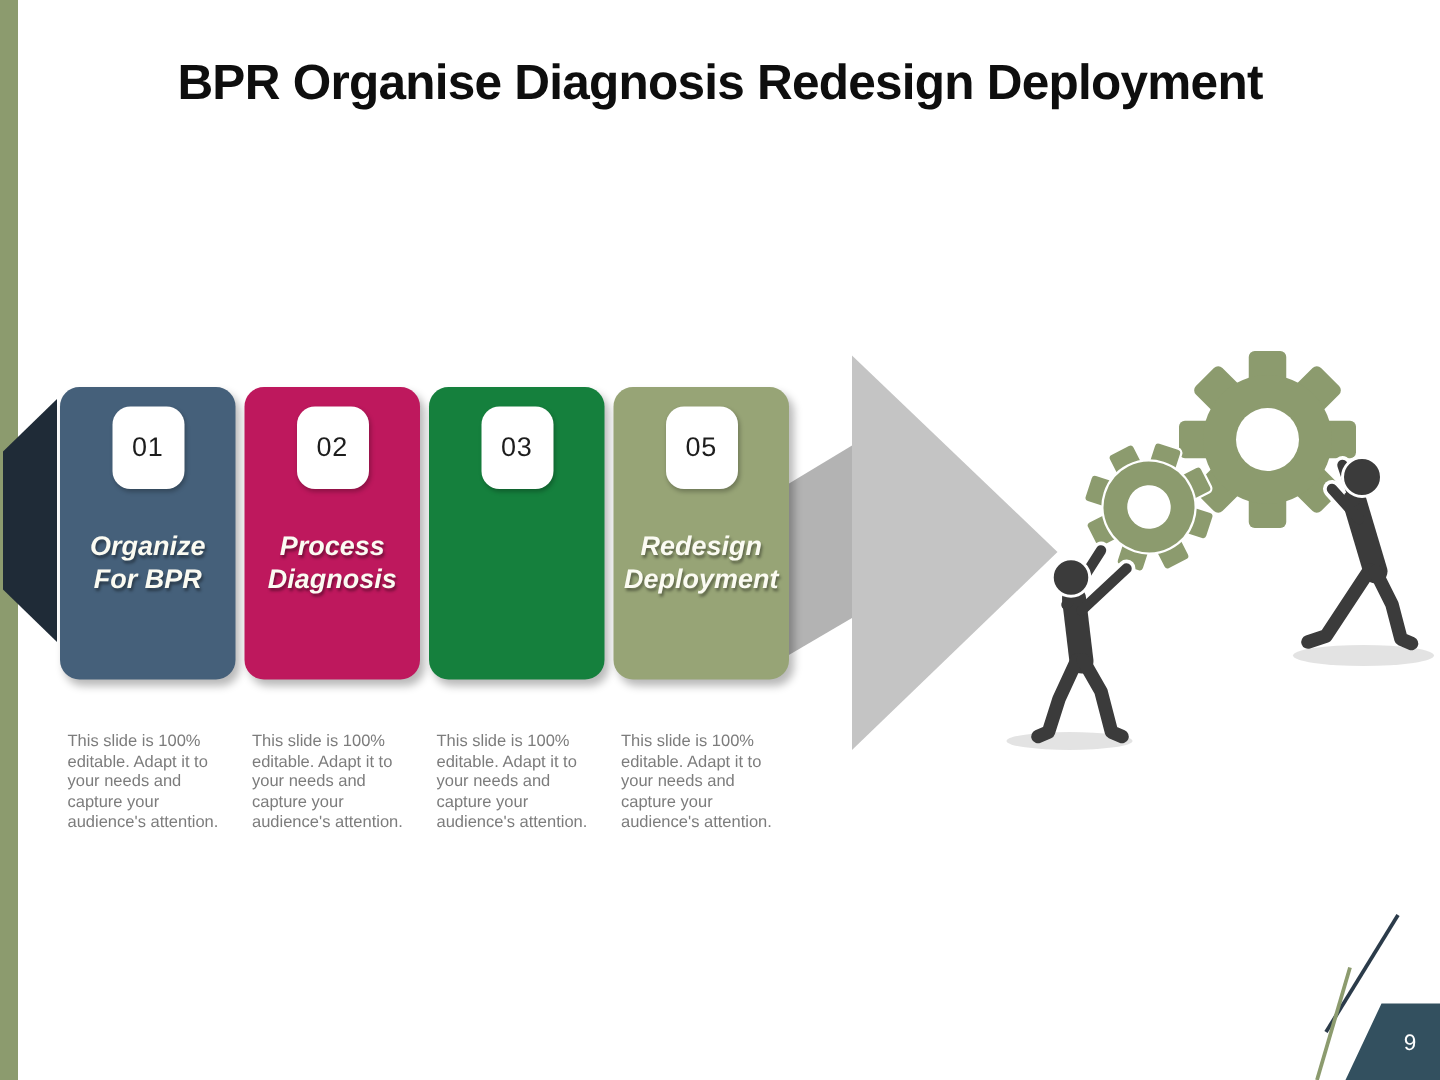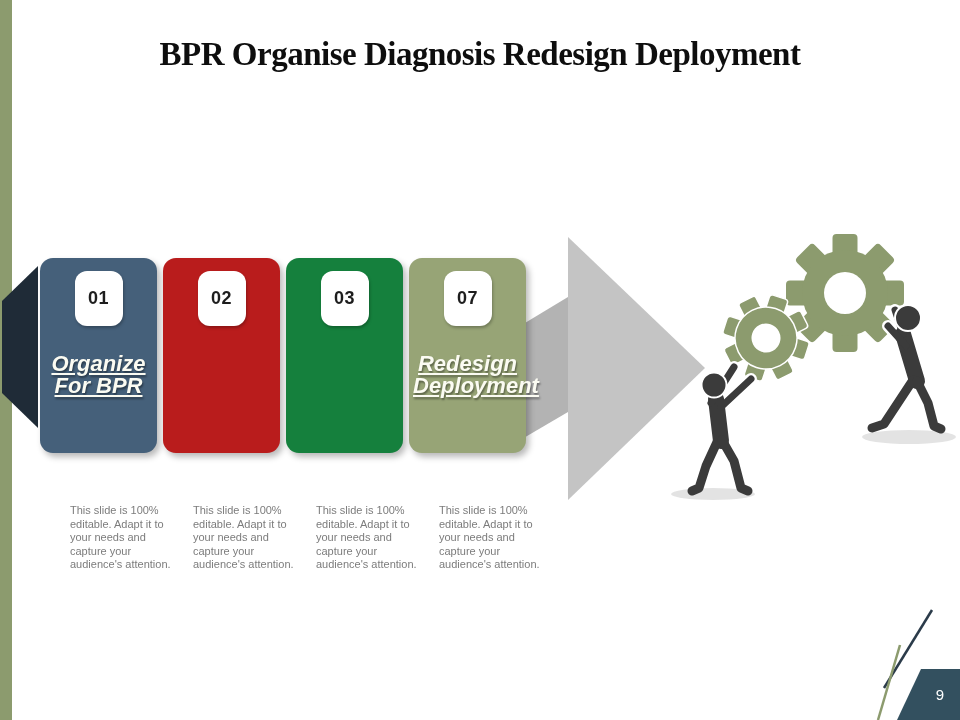--- a/index.html
+++ b/index.html
@@ -11,44 +11,42 @@
   .left-bar{
     position:absolute;left:0;top:0;width:12px;height:720px;z-index:0;
   }
   svg.decor{
     position:absolute;left:0;top:0;width:960px;height:720px;z-index:1;
   }
   .title{
     position:absolute;top:14px;left:0;right:0;z-index:2;
     text-align:center;font-size:33px;font-weight:bold;color:#0e0e0e;
     letter-spacing:-0.5px;
-    font-family:Liberation Serif, serif;
   }
   .card{
     position:absolute;top:258px;width:117px;height:195px;z-index:2;
     border-radius:13px;text-align:center;
     box-shadow:3px 4px 6px rgba(0,0,0,0.28);
   }
   .card-1{left:40px}.card-2{left:163px}.card-3{left:286px}.card-4{left:409px}
   .badge{
     width:48px;height:55px;margin:13px auto 0;background:#ffffff;
     border-radius:12px;display:flex;align-items:center;justify-content:center;
     box-shadow:1px 2px 3px rgba(0,0,0,0.25);
-    font-size:18px;font-weight:bold;color:#1d1d1d;letter-spacing:0.5px;
+    font-size:18px;font-weight:normal;color:#1d1d1d;letter-spacing:0.5px;
   }
   .card-label{
     margin-top:27px;padding:0 4px;
     color:#fbfbf2;font-style:italic;font-weight:bold;
-    font-size:22px;line-height:22px;
+    font-size:18px;line-height:22px;
     text-shadow:1px 2px 2px rgba(0,0,0,0.40);
-    text-decoration:underline;
   }
   .note{
-    position:absolute;top:504px;width:112px;z-index:2;
-    font-size:11px;line-height:13.5px;color:#7c7c7c;margin-left:25px;
+    position:absolute;top:488px;width:112px;z-index:2;
+    font-size:11px;line-height:13.5px;color:#7c7c7c;
   }
   .note-1{left:45px}.note-2{left:168px}.note-3{left:291px}.note-4{left:414px}
 </style>
 </head>
 <body>
 
 <div class="left-bar" style="background-color: rgb(140, 155, 110);"></div>
 
 <svg class="decor" viewBox="0 0 960 720">
 
@@ -117,35 +115,36 @@
 
 <h1 class="title">BPR Organise Diagnosis Redesign Deployment</h1>
 
 <div class="card card-1" style="background-color: rgb(69, 96, 122);">
   <div class="badge">
     <span>01</span>
   </div>
   <div class="card-label">Organize For BPR</div>
 </div>
 
-<div class="card card-2" style="background-color: #b91c1c;">
+<div class="card card-2" style="background-color: #be185d;">
   <div class="badge">
     <span>02</span>
   </div>
+  <div class="card-label">Process Diagnosis</div>
 </div>
 
 <div class="card card-3" style="background-color: #15803d;">
   <div class="badge">
     <span>03</span>
   </div>
 </div>
 
 <div class="card card-4" style="background-color: rgb(151, 164, 118);">
   <div class="badge">
-    <span>07</span>
+    <span>05</span>
   </div>
   <div class="card-label">Redesign Deployment</div>
 </div>
 
 <div class="note note-1">This slide is 100% editable. Adapt it to your needs and capture your audience's attention.</div>
 <div class="note note-2">This slide is 100% editable. Adapt it to your needs and capture your audience's attention.</div>
 <div class="note note-3">This slide is 100% editable. Adapt it to your needs and capture your audience's attention.</div>
 <div class="note note-4">This slide is 100% editable. Adapt it to your needs and capture your audience's attention.</div>
 
 </body></html>

